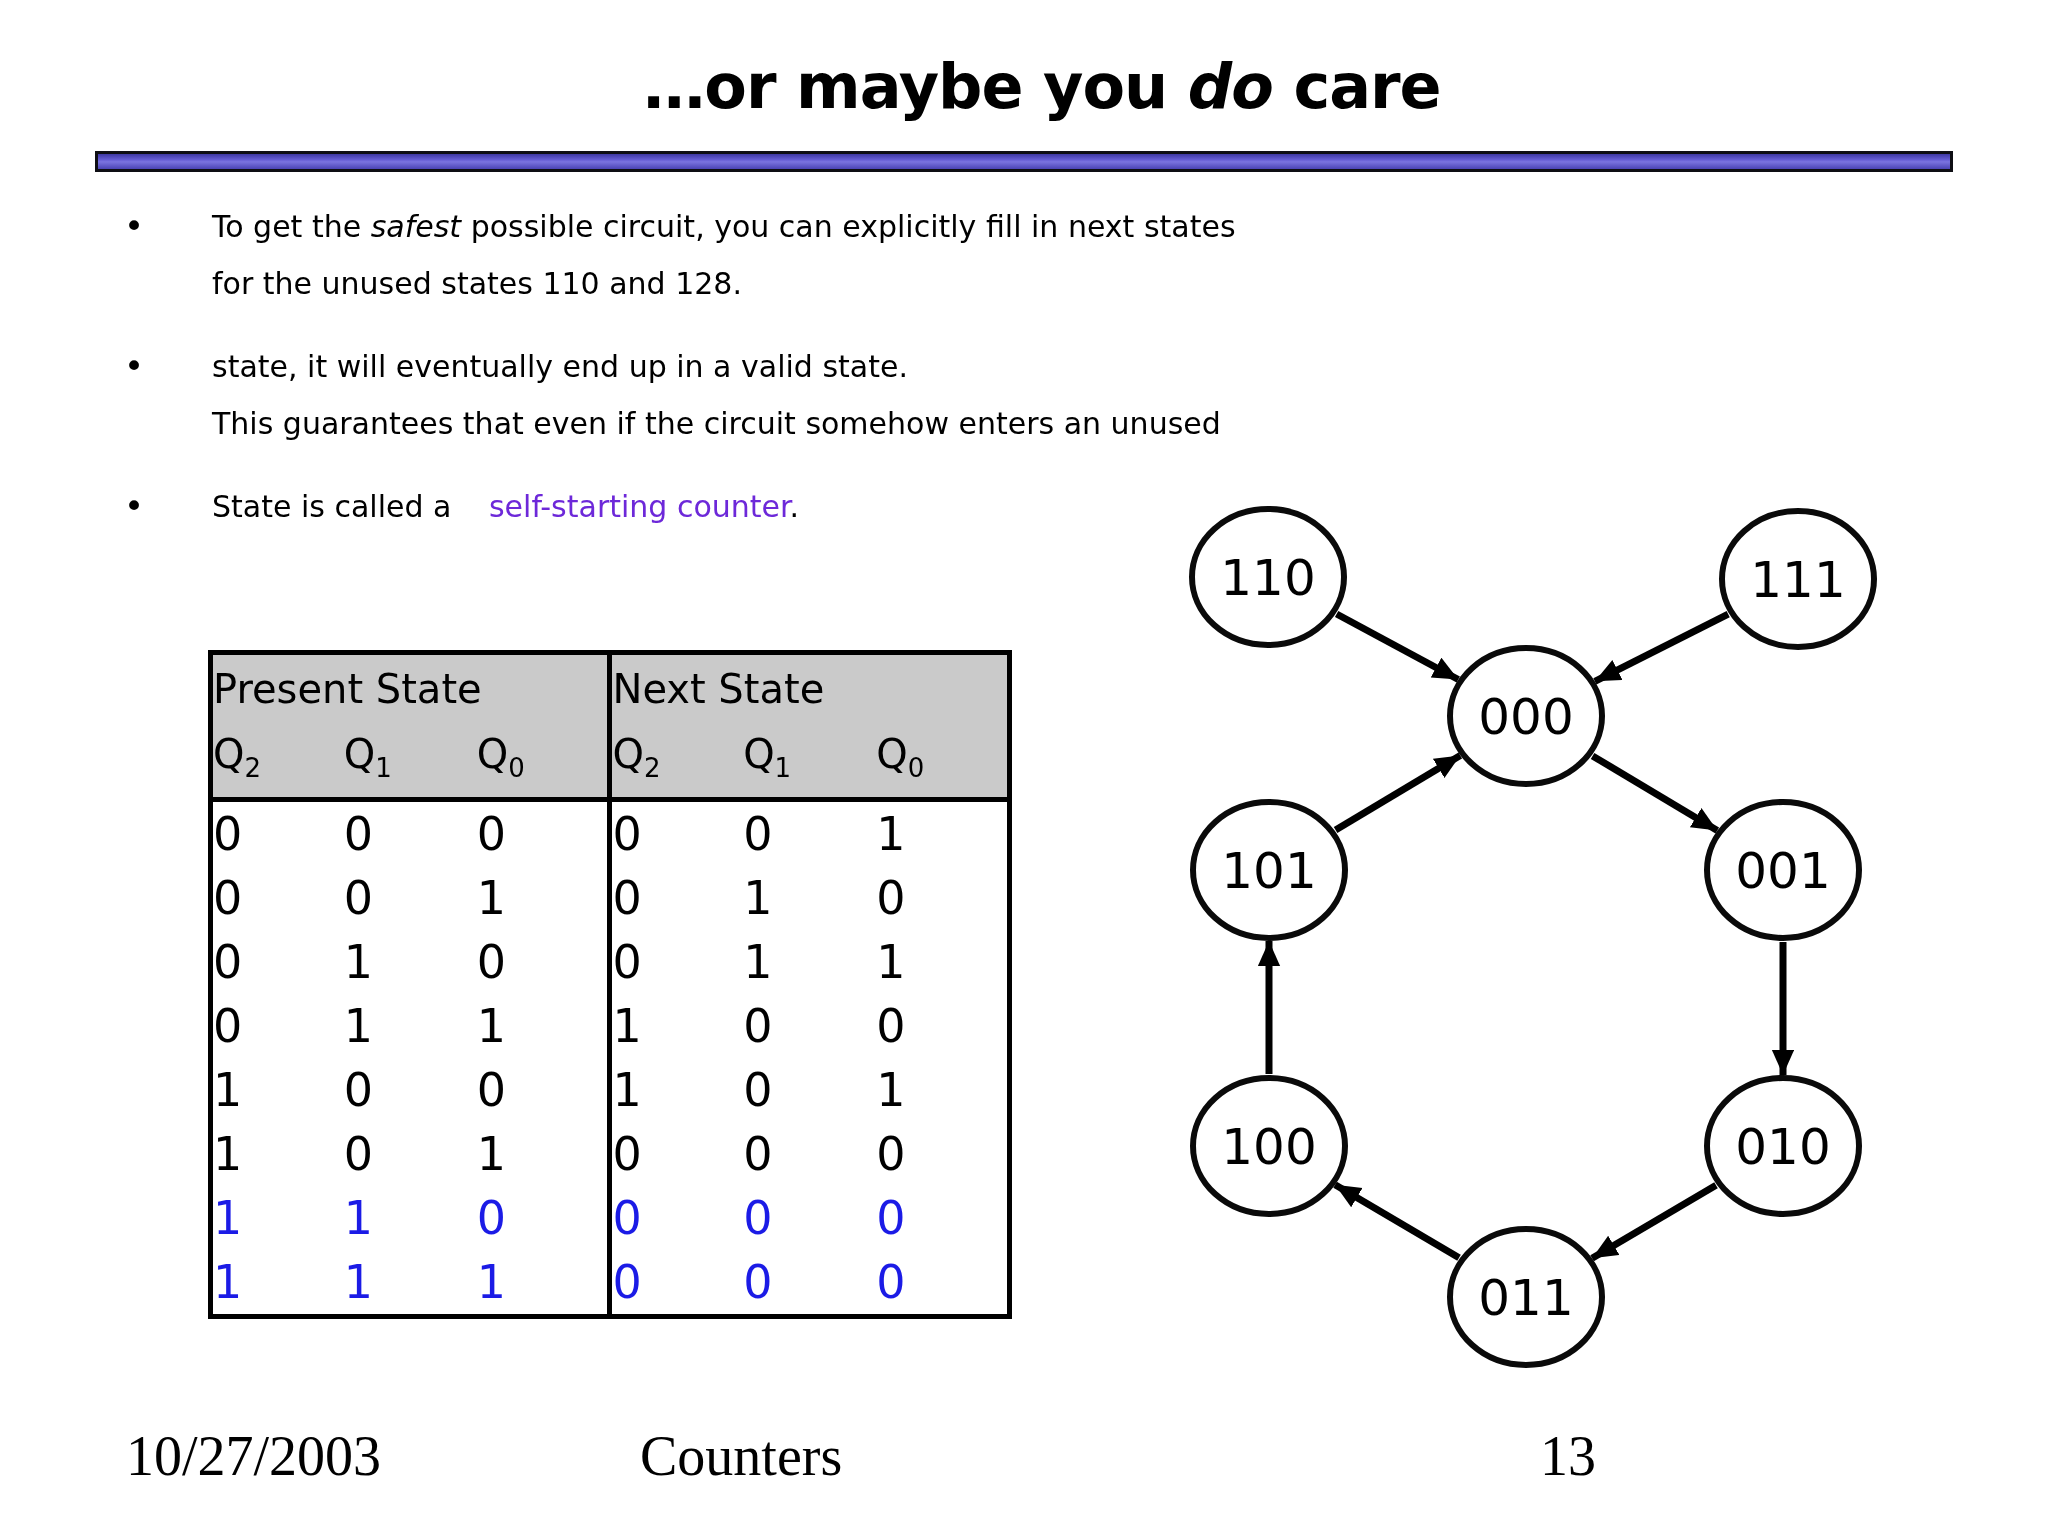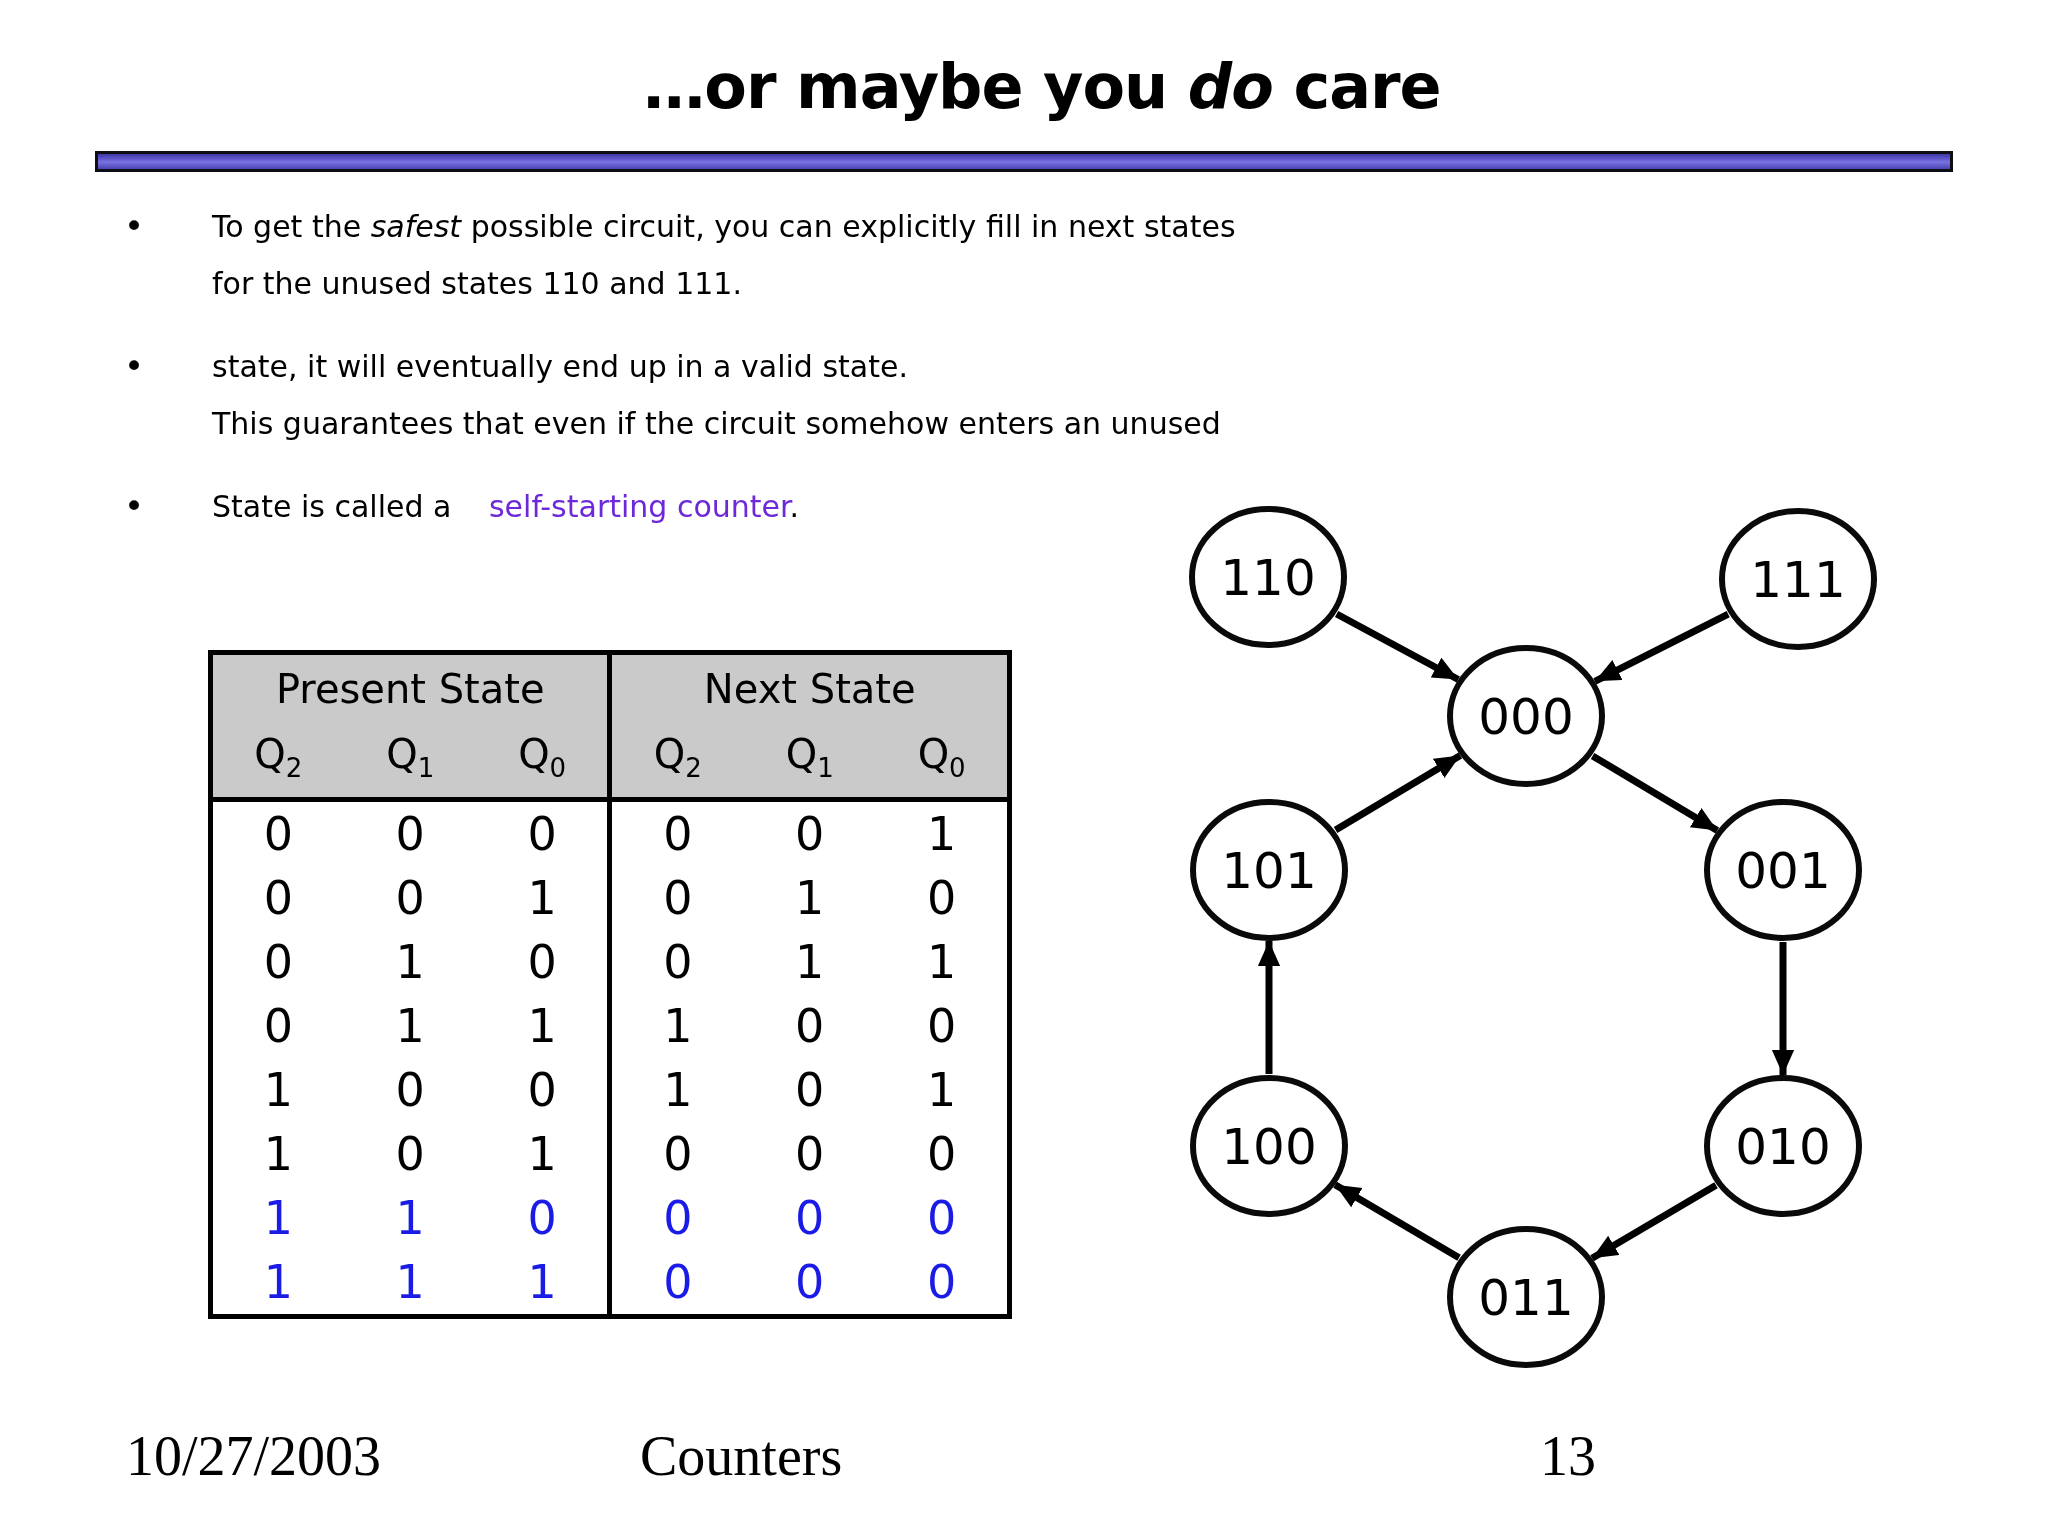--- a/index.html
+++ b/index.html
@@ -25,21 +25,21 @@
   .btext{font-size:30px;line-height:57px;}
   .bline{white-space:nowrap;}
   .it{font-style:italic;}
   .red{color:#6d28d9;margin-left:28px;}
   
   table.state{
     position:absolute;left:208px;top:650px;width:804px;
     border-collapse:collapse;table-layout:fixed;
     border:5px solid #000;
   }
-  table.state th,table.state td{padding:0;text-align:center;font-weight:normal;}
+  table.state th,table.state td{padding:0;text-align:left;font-weight:normal;}
   table.state thead th{background:#cacaca;}
   table.state .group{font-size:40px;height:56px;vertical-align:middle;padding-top:6px;}
   table.state .qh{font-size:40px;height:80px;vertical-align:middle;border-bottom:5px solid #000;}
   table.state .qh sub{font-size:26px;}
   table.state td{font-size:46px;height:64px;vertical-align:middle;}
   table.state .div{border-left:5px solid #000;}
   td.hl{color:#1b1be6;}
   
   #diagram{position:absolute;left:0;top:0;width:2048px;height:1536px;pointer-events:none;}
   .edge{stroke:#000;stroke-width:7;}
@@ -58,21 +58,21 @@
 
   <div class="title"><span>…or maybe you </span><span class="it">do</span><span> care</span></div>
 
   <div class="title-bar"></div>
 
   <div class="bullets" id="bullets">
       <div class="bullet">
         <span class="dot">•</span>
         <div class="btext">
           <div class="bline"><span class="">To get the </span><span class="it ">safest</span><span class=""> possible circuit, you can explicitly fill in next states</span></div>
-          <div class="bline"><span class="">for the unused states 110 and 111.</span></div>
+          <div class="bline"><span class="">for the unused states 110 and 128.</span></div>
         </div>
       </div>
       <div class="bullet">
         <span class="dot">•</span>
         <div class="btext">
           <div class="bline"><span class="">state, it will eventually end up in a valid state.</span></div>
           <div class="bline"><span class="">This guarantees that even if the circuit somehow enters an unused</span></div>
         </div>
       </div>
       <div class="bullet">

